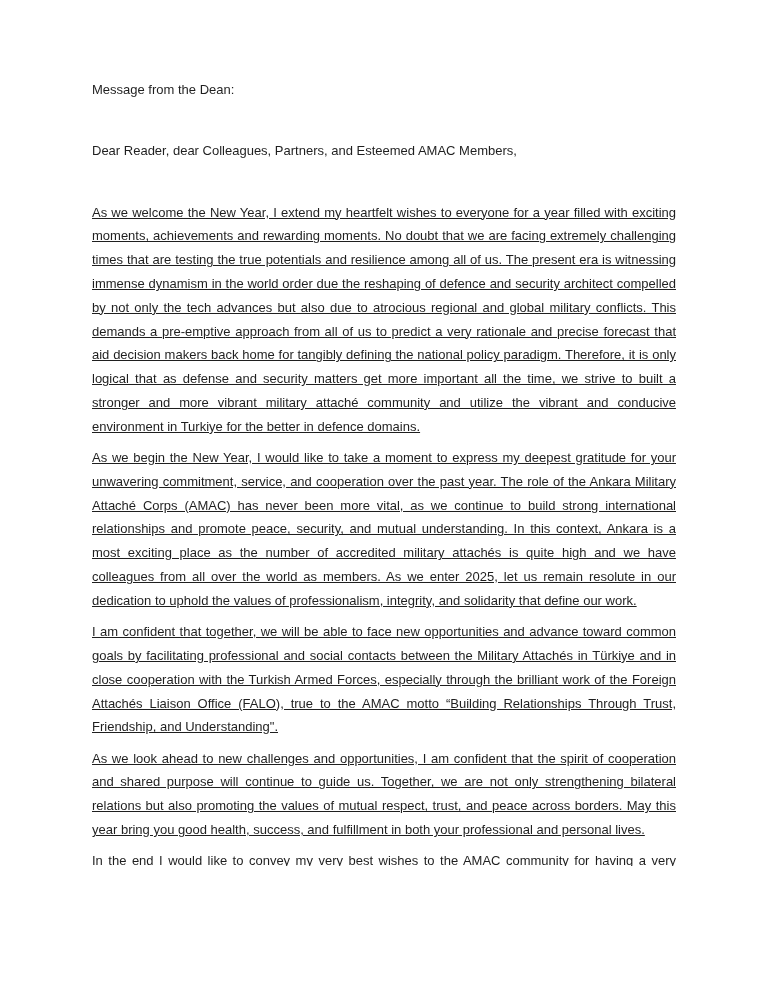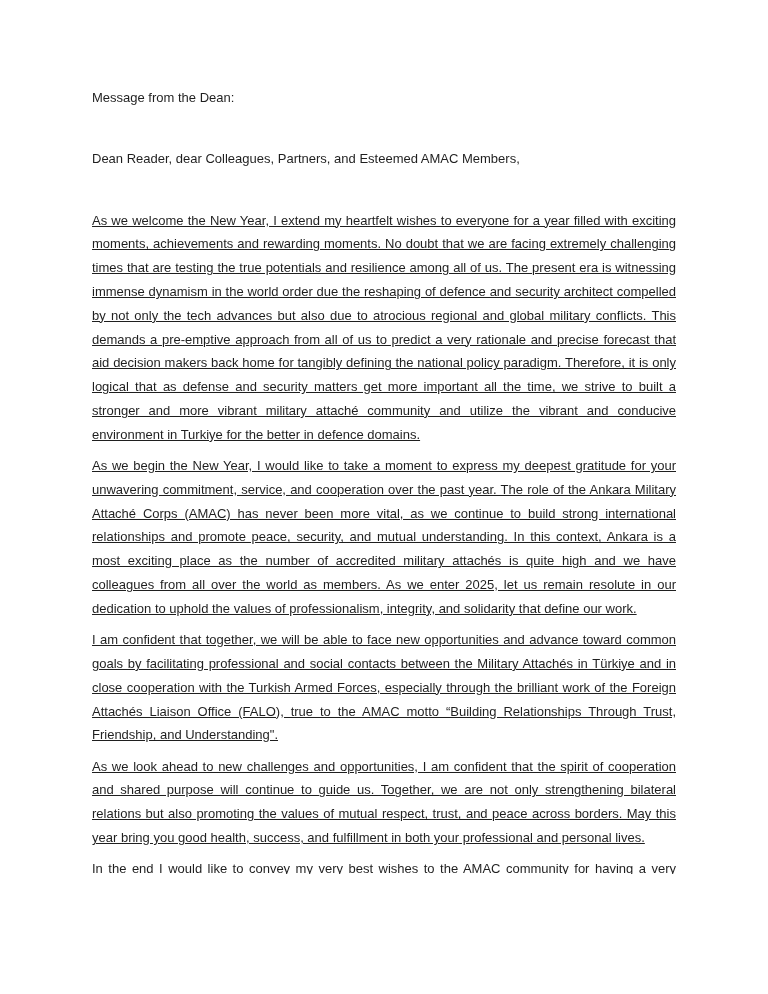--- a/index.html
+++ b/index.html
@@ -11,21 +11,20 @@
     width: 768px;
     height: 866px;
     box-sizing: border-box;
     background: #ffffff;
     padding: 78px 92px 40px 92px;
     font-family: "Liberation Sans", sans-serif;
     color: #1f1f1f;
     font-size: 13px;
     line-height: 23.8px;
     overflow: hidden;
-    margin-top: 8px;
   }
   .doc-heading {
     margin: 0 0 37px 0;
     font-weight: 400;
   }
   .doc-salutation {
     margin: 0 0 38px 0;
   }
   .doc-paragraph {
     margin: 0 0 7.5px 0;
@@ -36,21 +35,21 @@
   .doc-paragraph:last-child {
     margin-bottom: 0;
   }
 </style>
 </head>
 <body>
 
 <div class="page">
   <p class="doc-heading">Message from the Dean:</p>
 
-  <p class="doc-salutation">Dean Reader, dear Colleagues, Partners, and Esteemed AMAC Members,</p>
+  <p class="doc-salutation">Dear Reader, dear Colleagues, Partners, and Esteemed AMAC Members,</p>
 
   <p class="doc-paragraph">As we welcome the New Year, I extend my heartfelt wishes to everyone for a year filled with exciting moments, achievements and rewarding moments. No doubt that we are facing extremely challenging times that are testing the true potentials and resilience among all of us. The present era is witnessing immense dynamism in the world order due the reshaping of defence and security architect compelled by not only the tech advances but also due to atrocious regional and global military conflicts.  This demands a pre-emptive approach from all of us to predict a very rationale and precise forecast that aid decision makers back home for tangibly defining the national policy paradigm. Therefore, it is only logical that as defense and security matters get more important all the time, we strive to built a stronger and more vibrant military attaché community and utilize the vibrant and conducive environment in Turkiye for the better in defence domains.</p>
 
   <p class="doc-paragraph">As we begin the New Year, I would like to take a moment to express my deepest gratitude for your unwavering commitment, service, and cooperation over the past year. The role of the Ankara Military Attaché Corps (AMAC) has never been more vital, as we continue to build strong international relationships and promote peace, security, and mutual understanding. In this context, Ankara is a most exciting place as the number of accredited military attachés is quite high and we have colleagues from all over the world as members. As we enter 2025, let us remain resolute in our dedication to uphold the values of professionalism, integrity, and solidarity that define our work.</p>
 
   <p class="doc-paragraph">I am confident that together, we will be able to face new opportunities and advance toward common goals by facilitating professional and social contacts between the Military Attachés in Türkiye and in close cooperation with the Turkish Armed Forces, especially through the brilliant work of the Foreign Attachés Liaison Office (FALO), true to the AMAC motto “Building Relationships Through Trust, Friendship, and Understanding".</p>
 
   <p class="doc-paragraph">As we look ahead to new challenges and opportunities, I am confident that the spirit of cooperation and shared purpose will continue to guide us. Together, we are not only strengthening bilateral relations but also promoting the values of mutual respect, trust, and peace across borders. May this year bring you good health, success, and fulfillment in both your professional and personal lives.</p>
 
   <p class="doc-paragraph">In the end I would like to convey my very best wishes to the AMAC community for having a very prosperous, rewarding and happy tenure in Ankara. The AMAC calendar activities are meant to provide a wholesome package for attaches and our families alike. With healthy participations, we can</p>

